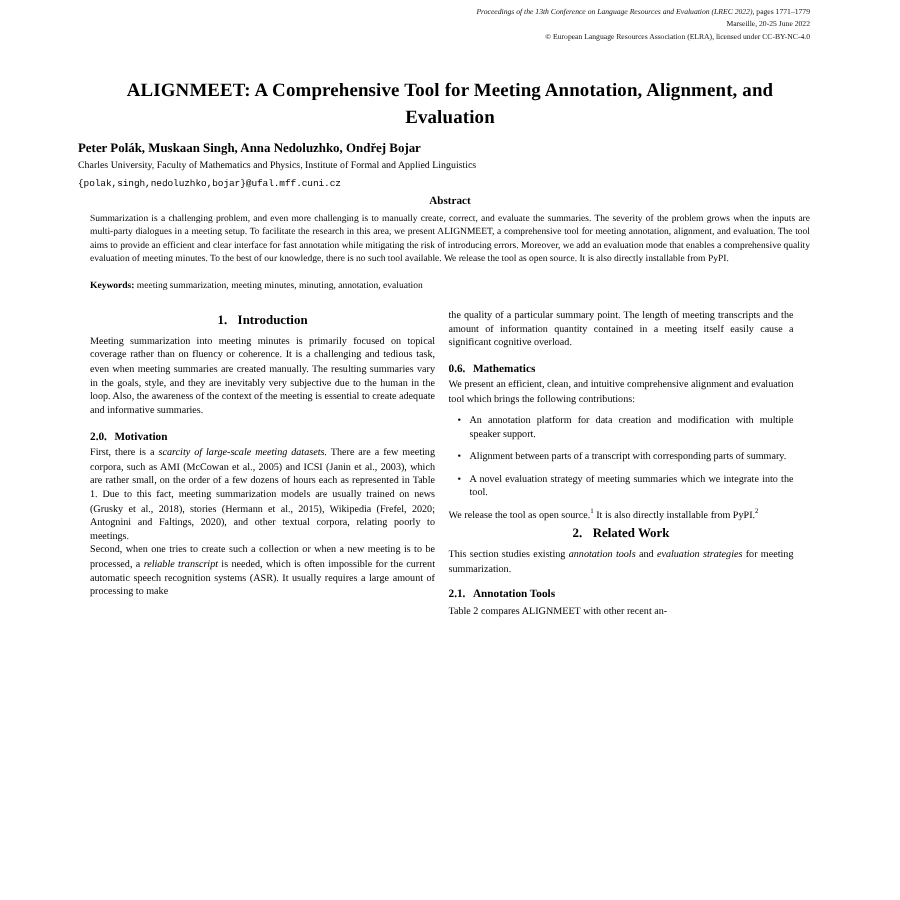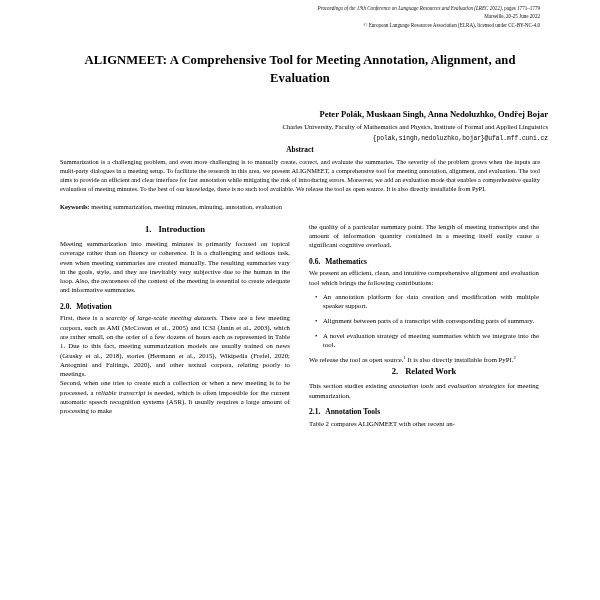--- a/index.html
+++ b/index.html
@@ -49,23 +49,23 @@
   }
   .paper-title {
     font-size: 12.6px;
     font-weight: bold;
     line-height: 1.48;
     letter-spacing: 0.1px;
   }
 
   
   .authors-block {
-    margin-top: 20px;
+    margin-top: 4px;
     padding: 0 52px;
-    text-align: right;
+    text-align: left;
   }
   .authors {
     font-size: 8.6px;
     font-weight: bold;
     line-height: 1.5;
   }
   .affiliation {
     font-size: 6.6px;
     line-height: 1.5;
     margin-top: 1px;
@@ -103,21 +103,21 @@
   }
   .keywords .kw-label {
     font-weight: bold;
   }
 
   
   .columns {
     margin-top: 11px;
     padding: 0 60px;
     display: flex;
-    gap: 19px;
+    gap: 9px;
     height: 330px;
     overflow: hidden;
   }
   .col {
     width: 230px;
     overflow: hidden;
   }
   .sec-h1 {
     text-align: center;
     font-size: 8.6px;

